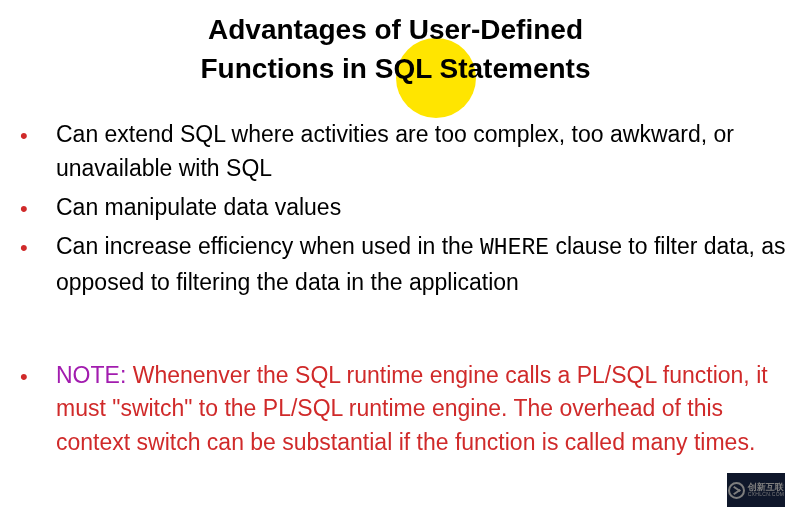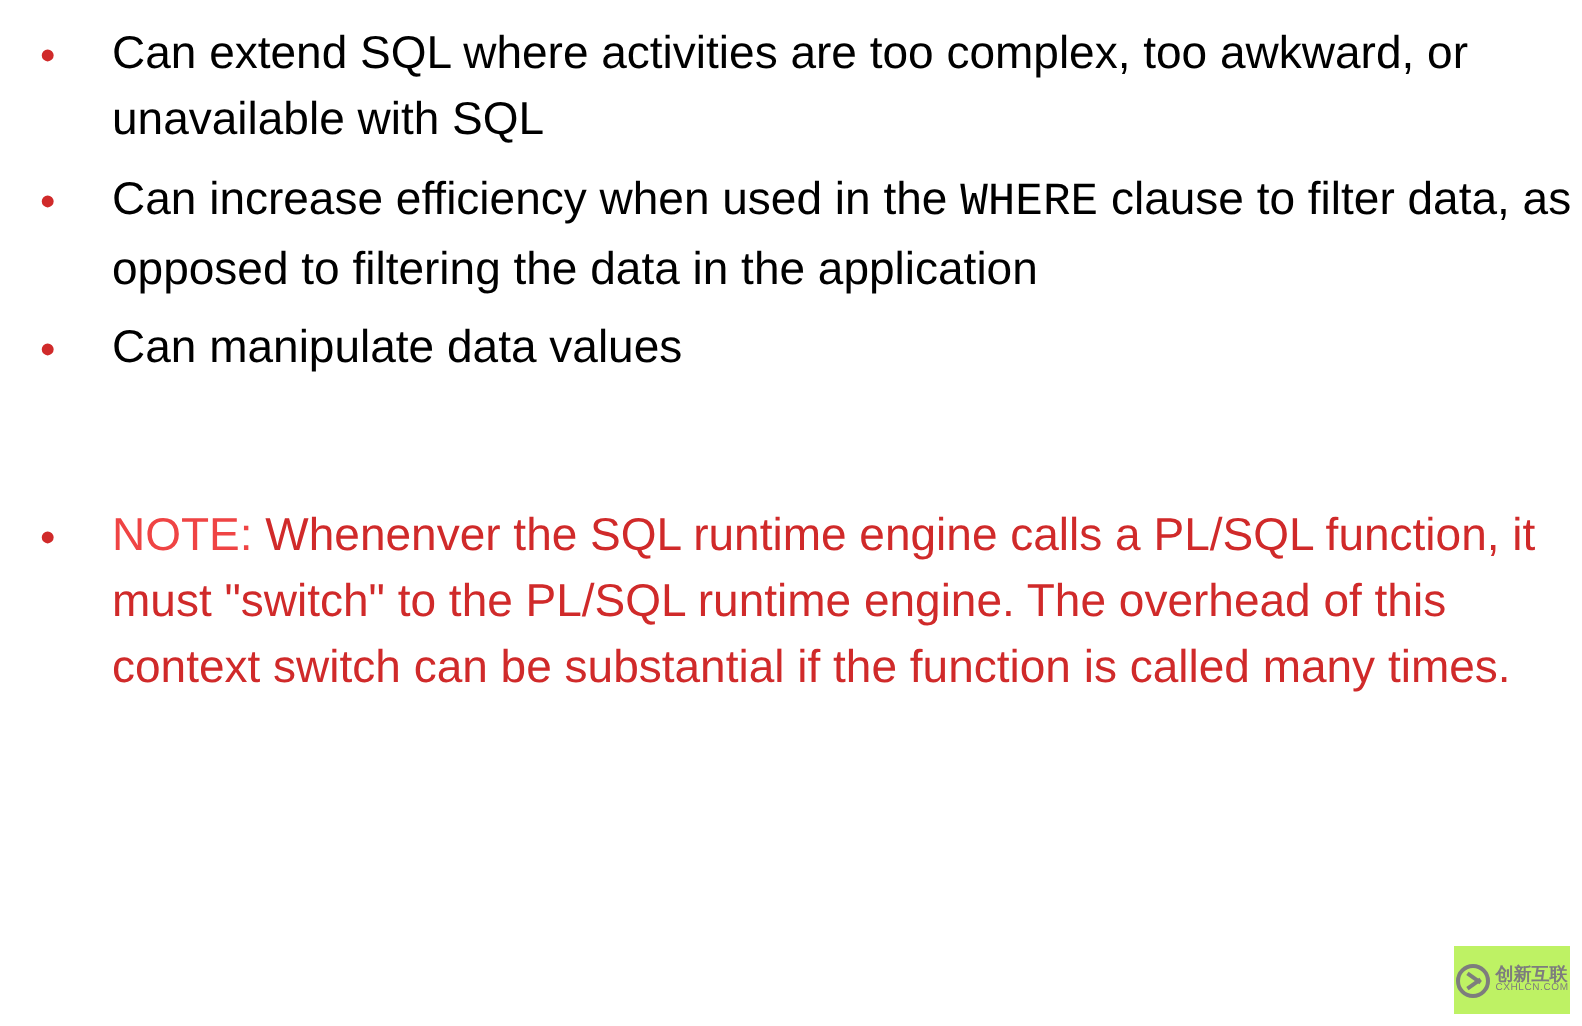--- a/index.html
+++ b/index.html
@@ -61,36 +61,36 @@
       color: #d02a2a;
       font-size: 22px;
       position: absolute;
       left: 0;
       top: 2px;
     }
     .note-gap {
       height: 48px;
     }
     .note-label {
-      color: #ef4444;
+      color: #a21caf;
       text-align: right;
     }
     .note-text {
       color: #d02a2a;
     }
     .code {
       font-family: "Courier New", Courier, monospace;
     }
     .watermark {
       position: absolute;
       bottom: 6px;
       right: 6px;
       width: 58px;
       height: 34px;
-      background: #bef264;
+      background: #0f172a;
       display: flex;
       align-items: center;
       justify-content: center;
       gap: 3px;
     }
     .wm-icon {
       width: 17px;
       height: 17px;
       border: 2px solid #7d7d7d;
       border-radius: 50%;
@@ -130,30 +130,37 @@
     }
     .wm-text .line2 {
       font-size: 5px;
       letter-spacing: 0.3px;
     }
   </style>
 </head>
 <body>
 
 <div class="slide" data-name="slide">
+  <div class="title-container" data-name="title-container">
+    <div class="highlight" data-name="highlight-circle"></div>
+    <h1 class="title" data-name="slide-title">
+      <span data-name="title-line-1">Advantages of User-Defined</span><br>
+      <span data-name="title-line-2">Functions in SQL Statements</span>
+    </h1>
+  </div>
 
   <ul class="bullets" data-name="bullet-list">
     <li data-name="bullet-item">
       <span data-name="bullet-text">Can extend SQL where activities are too complex, too awkward, or unavailable with SQL</span>
     </li>
     <li data-name="bullet-item">
-      <span data-name="bullet-text-pre">Can increase efficiency when used in the </span><span class="code" data-name="code-span">WHERE</span><span data-name="bullet-text-post"> clause to filter data, as opposed to filtering the data in the application</span>
+      <span data-name="bullet-text">Can manipulate data values</span>
     </li>
     <li data-name="bullet-item">
-      <span data-name="bullet-text">Can manipulate data values</span>
+      <span data-name="bullet-text-pre">Can increase efficiency when used in the </span><span class="code" data-name="code-span">WHERE</span><span data-name="bullet-text-post"> clause to filter data, as opposed to filtering the data in the application</span>
     </li>
     <li class="note-gap" style="list-style: none; padding: 0px; --before-display: none;" data-name="spacer"></li>
     <li data-name="note-item">
       <span class="note-label" data-name="note-label">NOTE: </span><span class="note-text" data-name="note-text">Whenenver the SQL runtime engine calls a PL/SQL function, it must "switch" to the PL/SQL runtime engine. The overhead of this context switch can be substantial if the function is called many times.</span>
     </li>
   </ul>
 
   <div class="watermark" data-name="watermark">
     <div class="wm-icon" data-name="watermark-icon"></div>
     <div class="wm-text" data-name="watermark-text">

